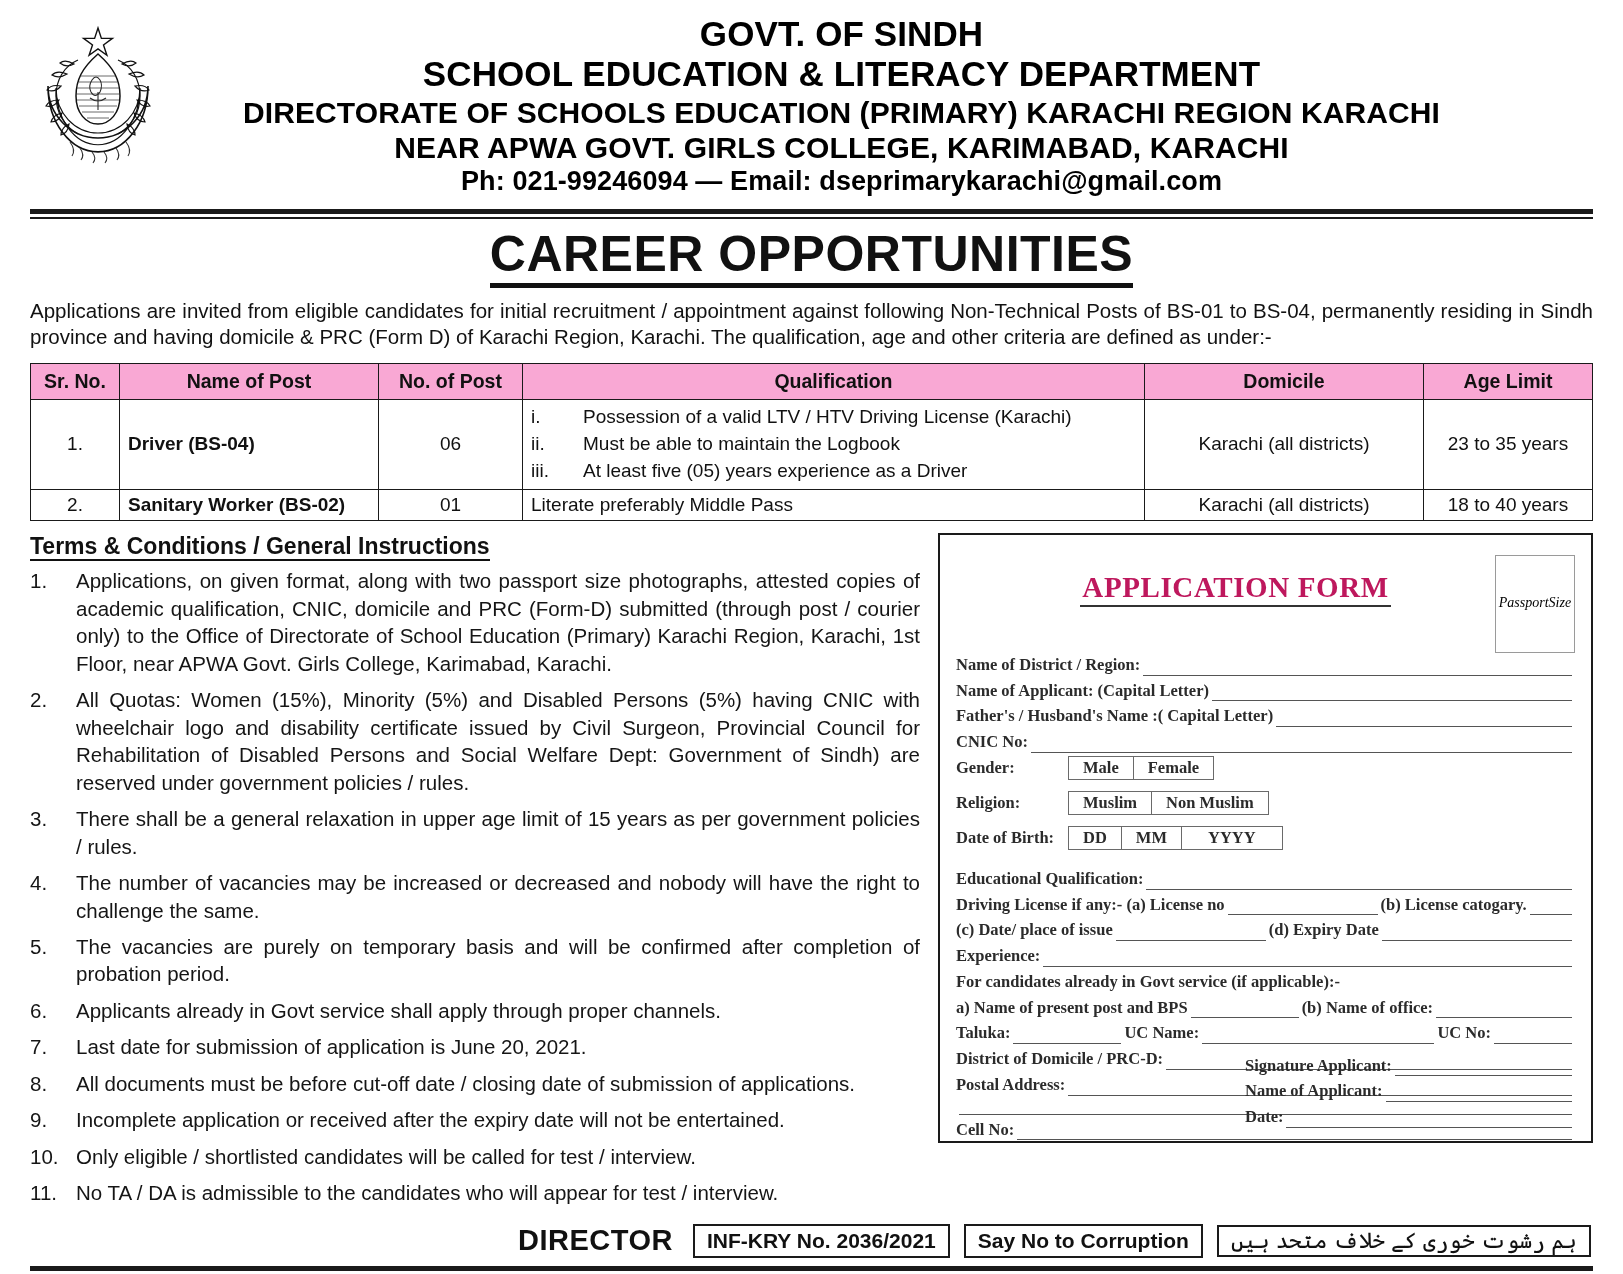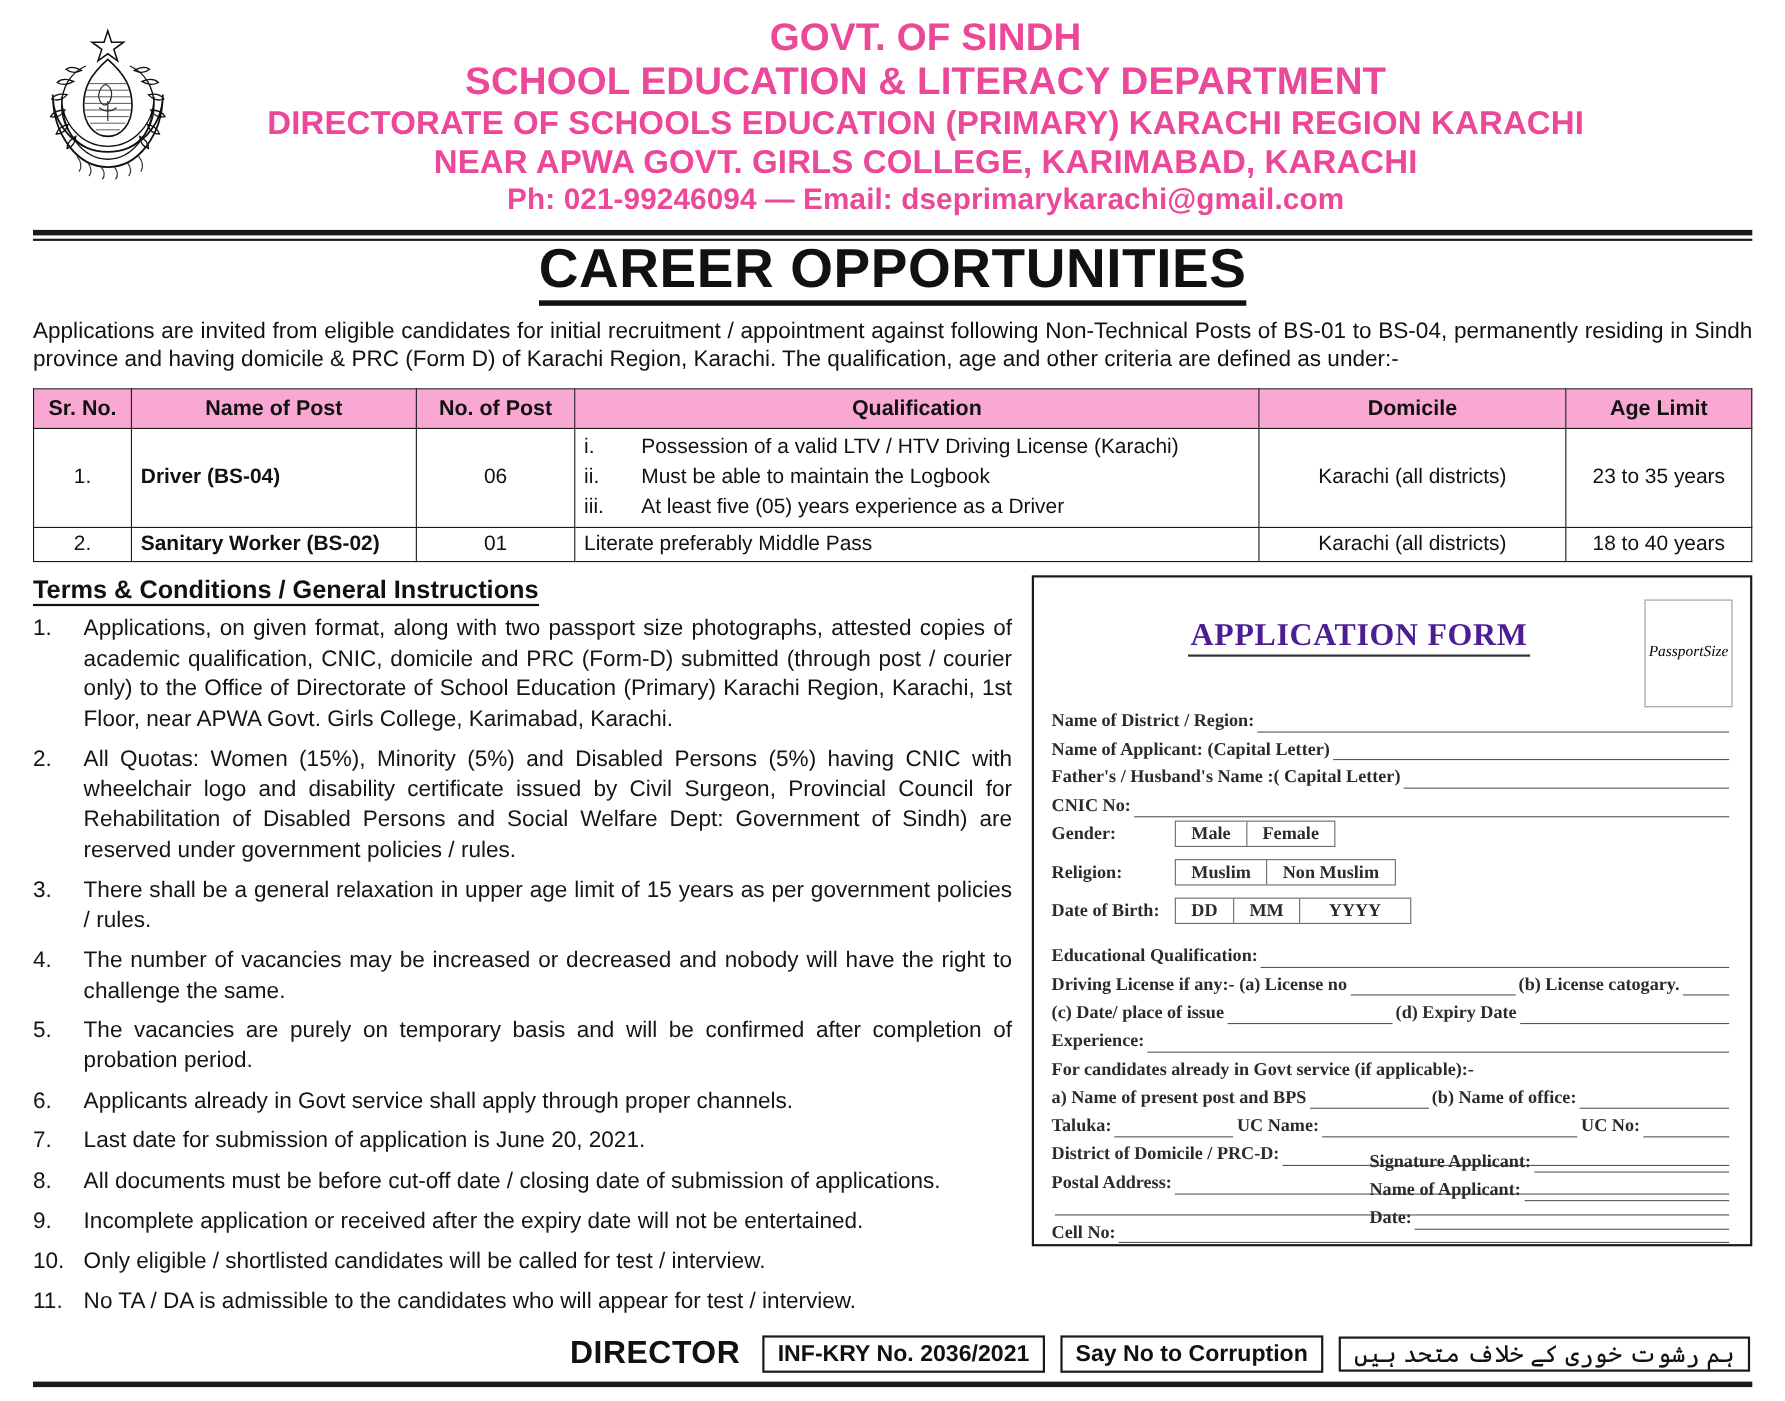--- a/index.html
+++ b/index.html
@@ -35,39 +35,39 @@
     top: 8px;
     width: 128px;
     height: 170px;
   }
   .org-lines { padding-left: 60px; }
   .org-line {
     font-weight: bold;
     letter-spacing: .1px;
     line-height: 1.04;
     white-space: nowrap;
-    color: #ec4899;
+    color: #000000;
   }
   .l1 { font-size: 35px; }
   .l2 { font-size: 35px; margin-top: 4px; }
   .l3 { font-size: 30px; margin-top: 4px; }
   .l4 { font-size: 30px; margin-top: 4px; }
   .l5 { font-size: 27px; margin-top: 4px; }
 
   .rule-thick {
     border-top: 5px solid #1a1a1a;
     margin: 8px 0 0 0;
   }
   .rule-thin {
     border-top: 2px solid #1a1a1a;
     margin: 3px 0 0 0;
   }
 
   
-  .career-wrap { text-align: center; }
+  .career-wrap { text-align: center; margin-top: 10px; }
   .career-title {
     display: inline-block;
     font-size: 50px;
     font-weight: bold;
     letter-spacing: .5px;
     border-bottom: 5px solid #111;
     padding-bottom: 2px;
     line-height: 1.03;
   }
 
@@ -157,21 +157,21 @@
     position: relative;
     height: 104px;
   }
   .form-title {
     font-size: 29px;
     font-weight: bold;
     letter-spacing: .6px;
     border-bottom: 2.5px solid #333;
     padding: 22px 2px 1px 2px;
     margin-left: -60px;
-    color: #4c1d95;
+    color: #be185d;
   }
   .passport-box {
     position: absolute;
     right: 0px;
     top: 6px;
     width: 78px;
     height: 96px;
     border: 1.4px solid #9a9a9a;
     display: flex;
     flex-direction: row;

